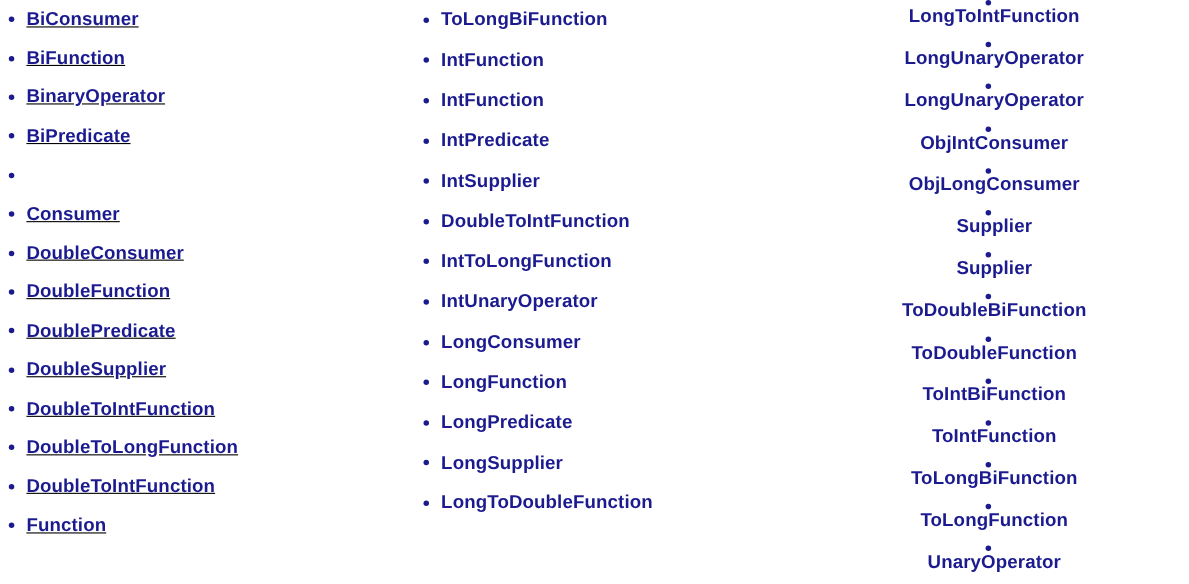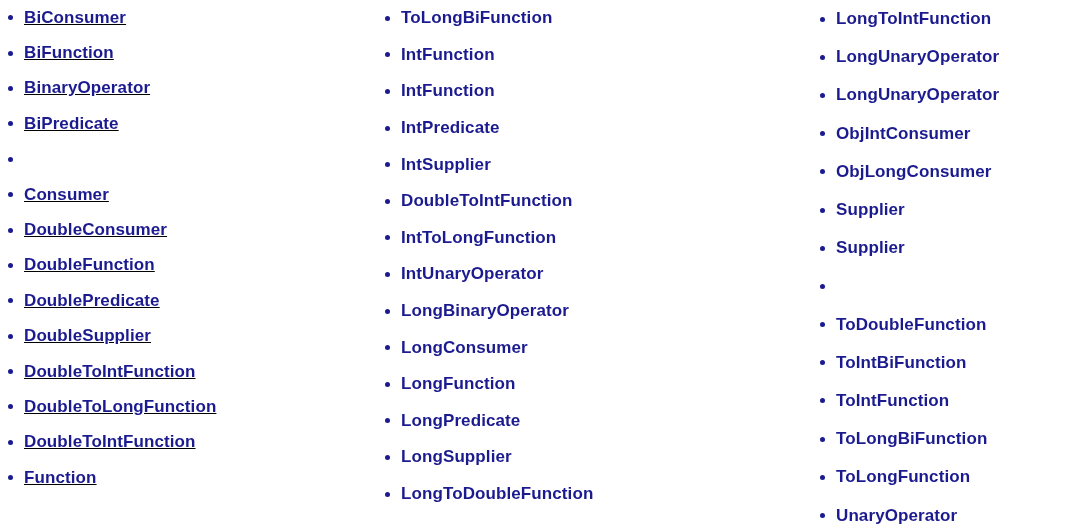--- a/index.html
+++ b/index.html
@@ -48,21 +48,21 @@
       text-decoration: none;
       letter-spacing: 0.1px;
       white-space: nowrap;
       cursor: pointer;
     }
     #col-0 { left: 8px; text-decoration: underline; }
     #col-0 li { height: 35.4px; }
     #col-1 { left: 385px; }
     #col-1 li { height: 36.6px; }
     #col-2 { left: 820px; }
-    #col-2 li { height: 38.2px; }
+    #col-2 li { height: 38.2px; flex-direction: column; }
   </style>
 </head>
 <body style="--link-color: #1b1b8f; --bullet-color: #1b1b8f; background: rgb(255, 255, 255);">
 
 <div class="page">
   <div class="col" id="col-0">
     <ul>
         <li>
           <span class="bullet"></span>
           <a class="iface" href="#">BiConsumer</a>
@@ -149,24 +149,20 @@
         <li>
           <span class="bullet"></span>
           <a class="iface" href="#">IntToLongFunction</a>
         </li>
         <li>
           <span class="bullet"></span>
           <a class="iface" href="#">IntUnaryOperator</a>
         </li>
         <li>
           <span class="bullet"></span>
-          <a class="iface" href="#">LongBinaryOperator</a>
-        </li>
-        <li>
-          <span class="bullet"></span>
           <a class="iface" href="#">LongConsumer</a>
         </li>
         <li>
           <span class="bullet"></span>
           <a class="iface" href="#">LongFunction</a>
         </li>
         <li>
           <span class="bullet"></span>
           <a class="iface" href="#">LongPredicate</a>
         </li>
@@ -205,20 +201,21 @@
         <li>
           <span class="bullet"></span>
           <a class="iface" href="#">Supplier</a>
         </li>
         <li>
           <span class="bullet"></span>
           <a class="iface" href="#">Supplier</a>
         </li>
         <li>
           <span class="bullet"></span>
+          <a class="iface" href="#">ToDoubleBiFunction</a>
         </li>
         <li>
           <span class="bullet"></span>
           <a class="iface" href="#">ToDoubleFunction</a>
         </li>
         <li>
           <span class="bullet"></span>
           <a class="iface" href="#">ToIntBiFunction</a>
         </li>
         <li>

